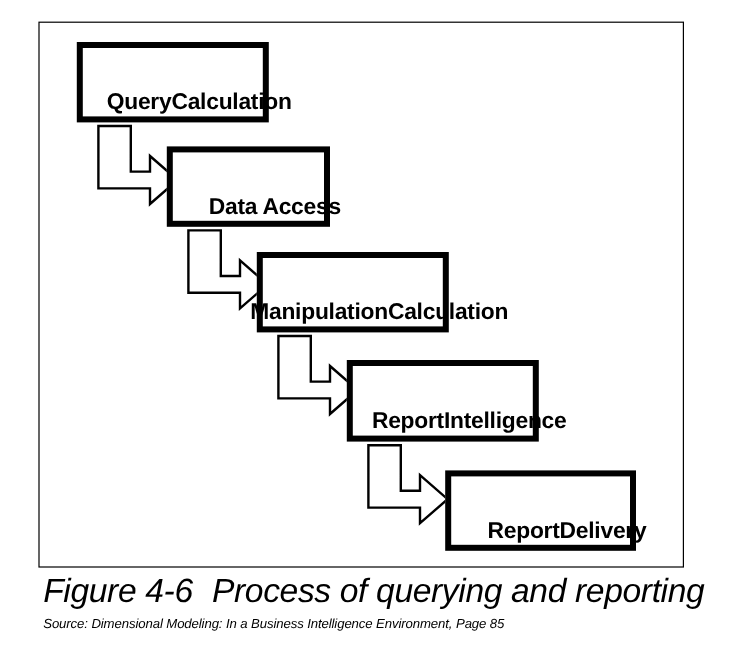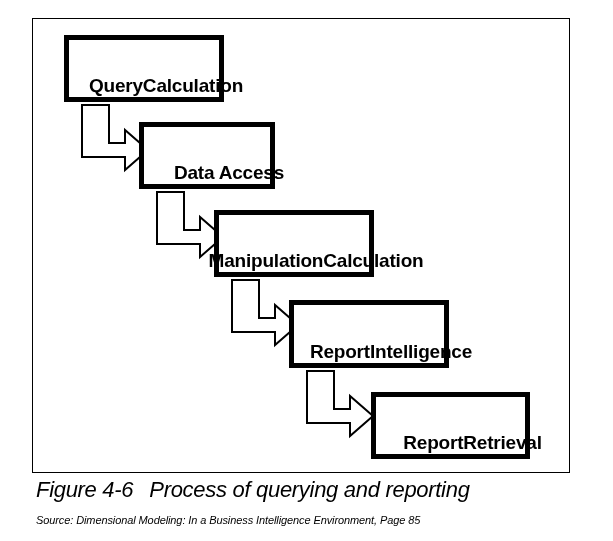--- a/index.html
+++ b/index.html
@@ -66,21 +66,21 @@
     stroke: #000000;
     stroke-width: 2;
     stroke-linejoin: miter;
   }
 
   
   #caption {
     position: absolute;
     left: 36px;
     top: 477px;
-    font-size: 22px;
+    font-size: 28px;
     font-style: italic;
     color: #000000;
     white-space: nowrap;
     letter-spacing: -0.3px;
   }
   #caption .fig-num { margin-right: 16px; }
 
   #source-note {
     position: absolute;
     left: 36px;
@@ -130,21 +130,21 @@
       <span class="line">Report</span>
       <span class="line">Intelligence</span>
     </div>
 
     <svg class="elbow-arrow" style="left:273px; top:351px;" width="68" height="68" viewBox="0 0 68 68">
       <path d="M 1,1 L 28,1 L 28,39 L 44,39 L 44,26 L 67,46 L 44,66 L 44,53 L 1,53 Z"></path>
     </svg>
 
     <div class="process-box" style="left:338px; top:373px; width:159px; height:67px;">
       <span class="line">Report</span>
-      <span class="line">Retrieval</span>
+      <span class="line">Delivery</span>
     </div>
 
   </div>
 
   <div id="caption">
     <span class="fig-num">Figure 4-6</span><span>Process of querying and reporting</span>
   </div>
 
   <div id="source-note">Source: Dimensional Modeling: In a Business Intelligence Environment, Page 85</div>
 

